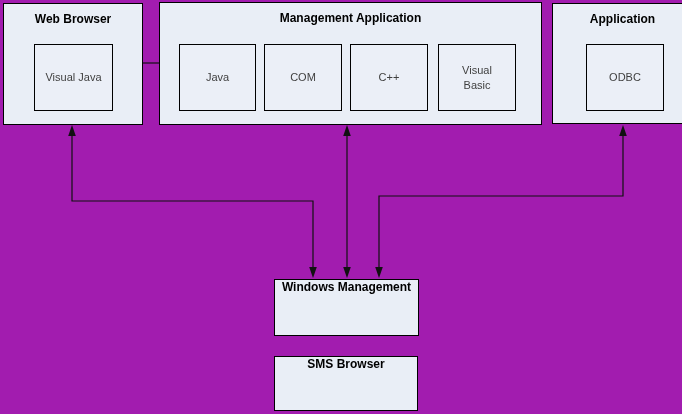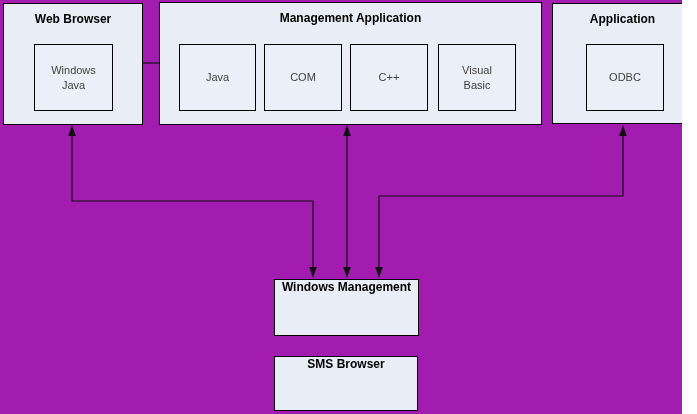--- a/index.html
+++ b/index.html
@@ -15,21 +15,21 @@
   .arrows{position:absolute;left:0;top:0;pointer-events:none;}
 </style>
 </head>
 <body>
 
 <div class="canvas">
 
   <div class="box" style="left:3px;top:3px;width:140px;height:122px">
     <div class="box-title">Web Browser</div>
     <div class="inner-box" style="left:30px;top:40px;width:79px;height:67px">
-      <span class="inner-label">Windows Java</span>
+      <span class="inner-label">Visual Java</span>
     </div>
   </div>
 
   <div class="box" style="left:552px;top:3px;width:141px;height:121px">
     <div class="box-title">Application</div>
     <div class="inner-box" style="left:33px;top:40px;width:78px;height:67px">
       <span class="inner-label">ODBC</span>
     </div>
   </div>
 

